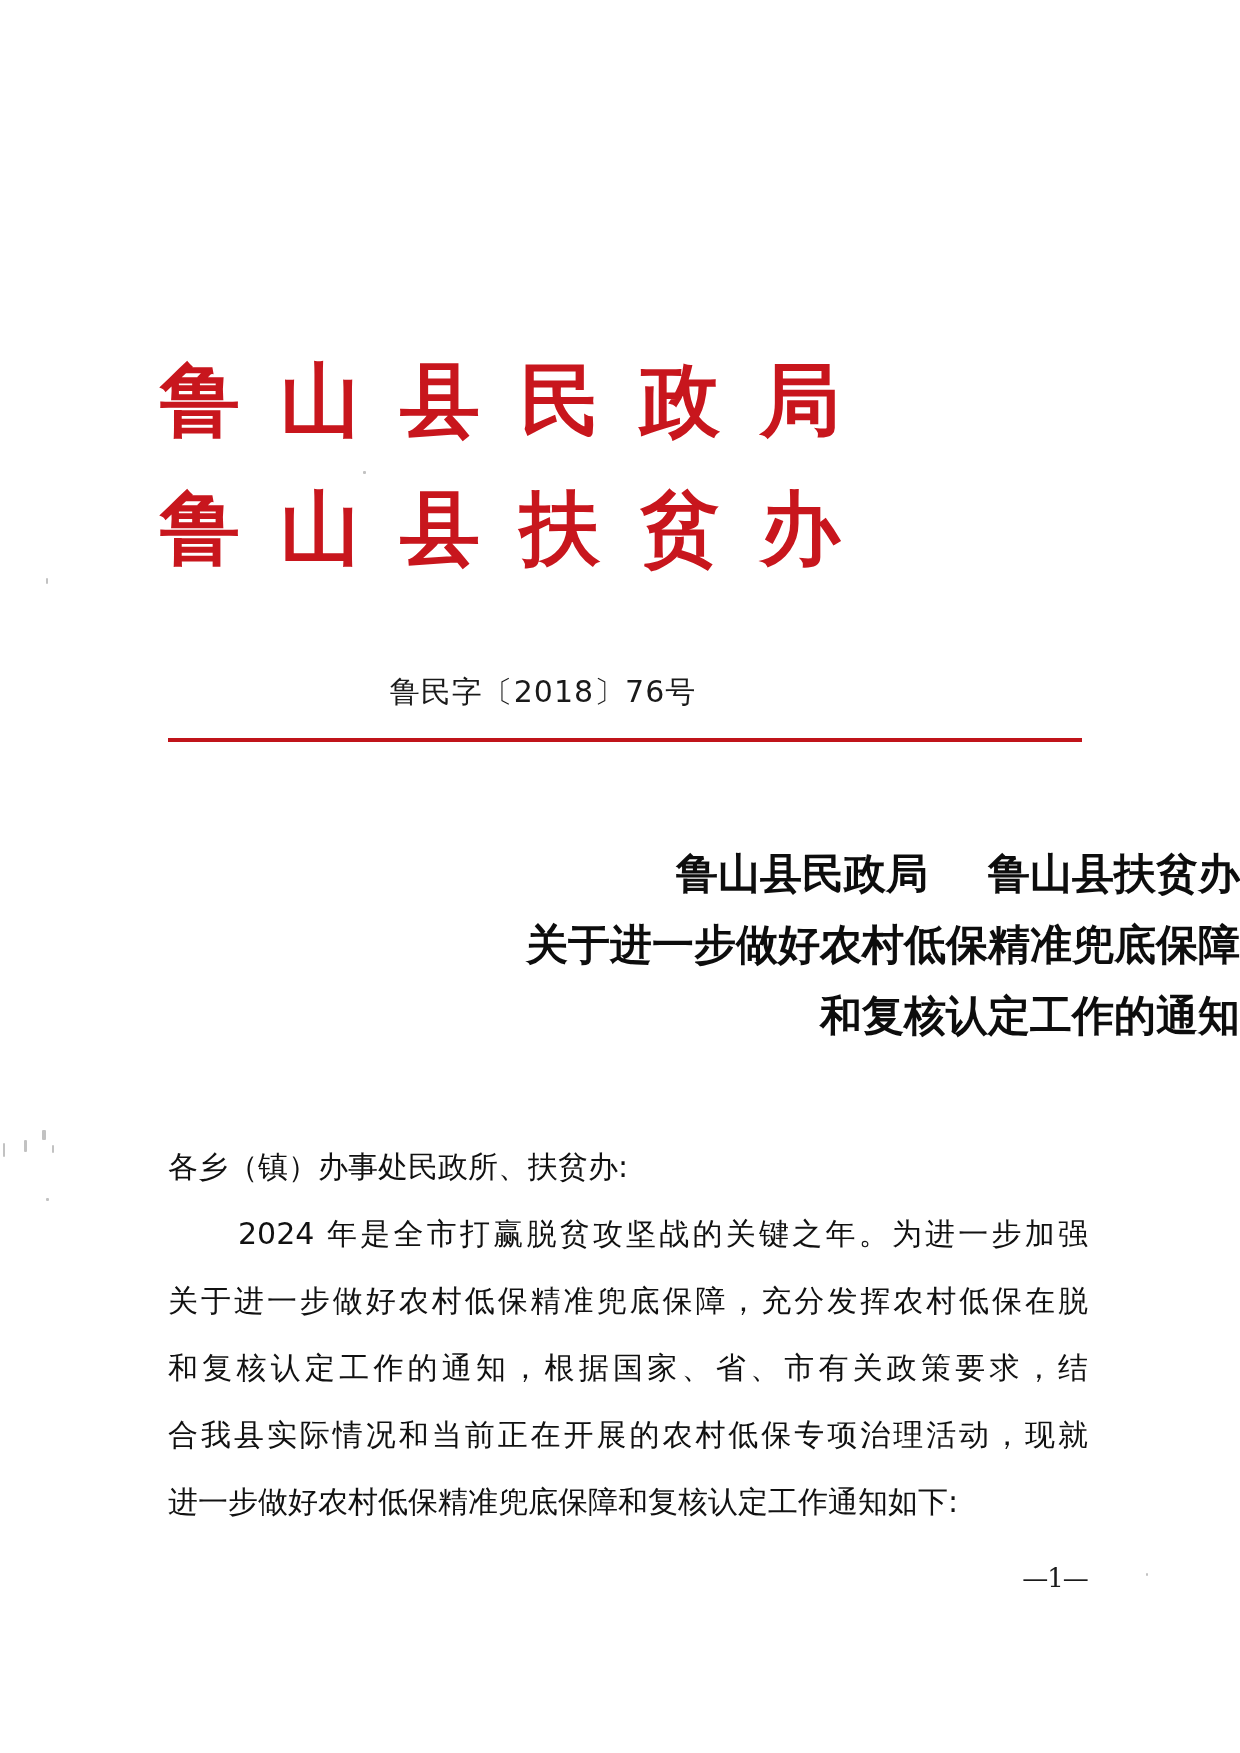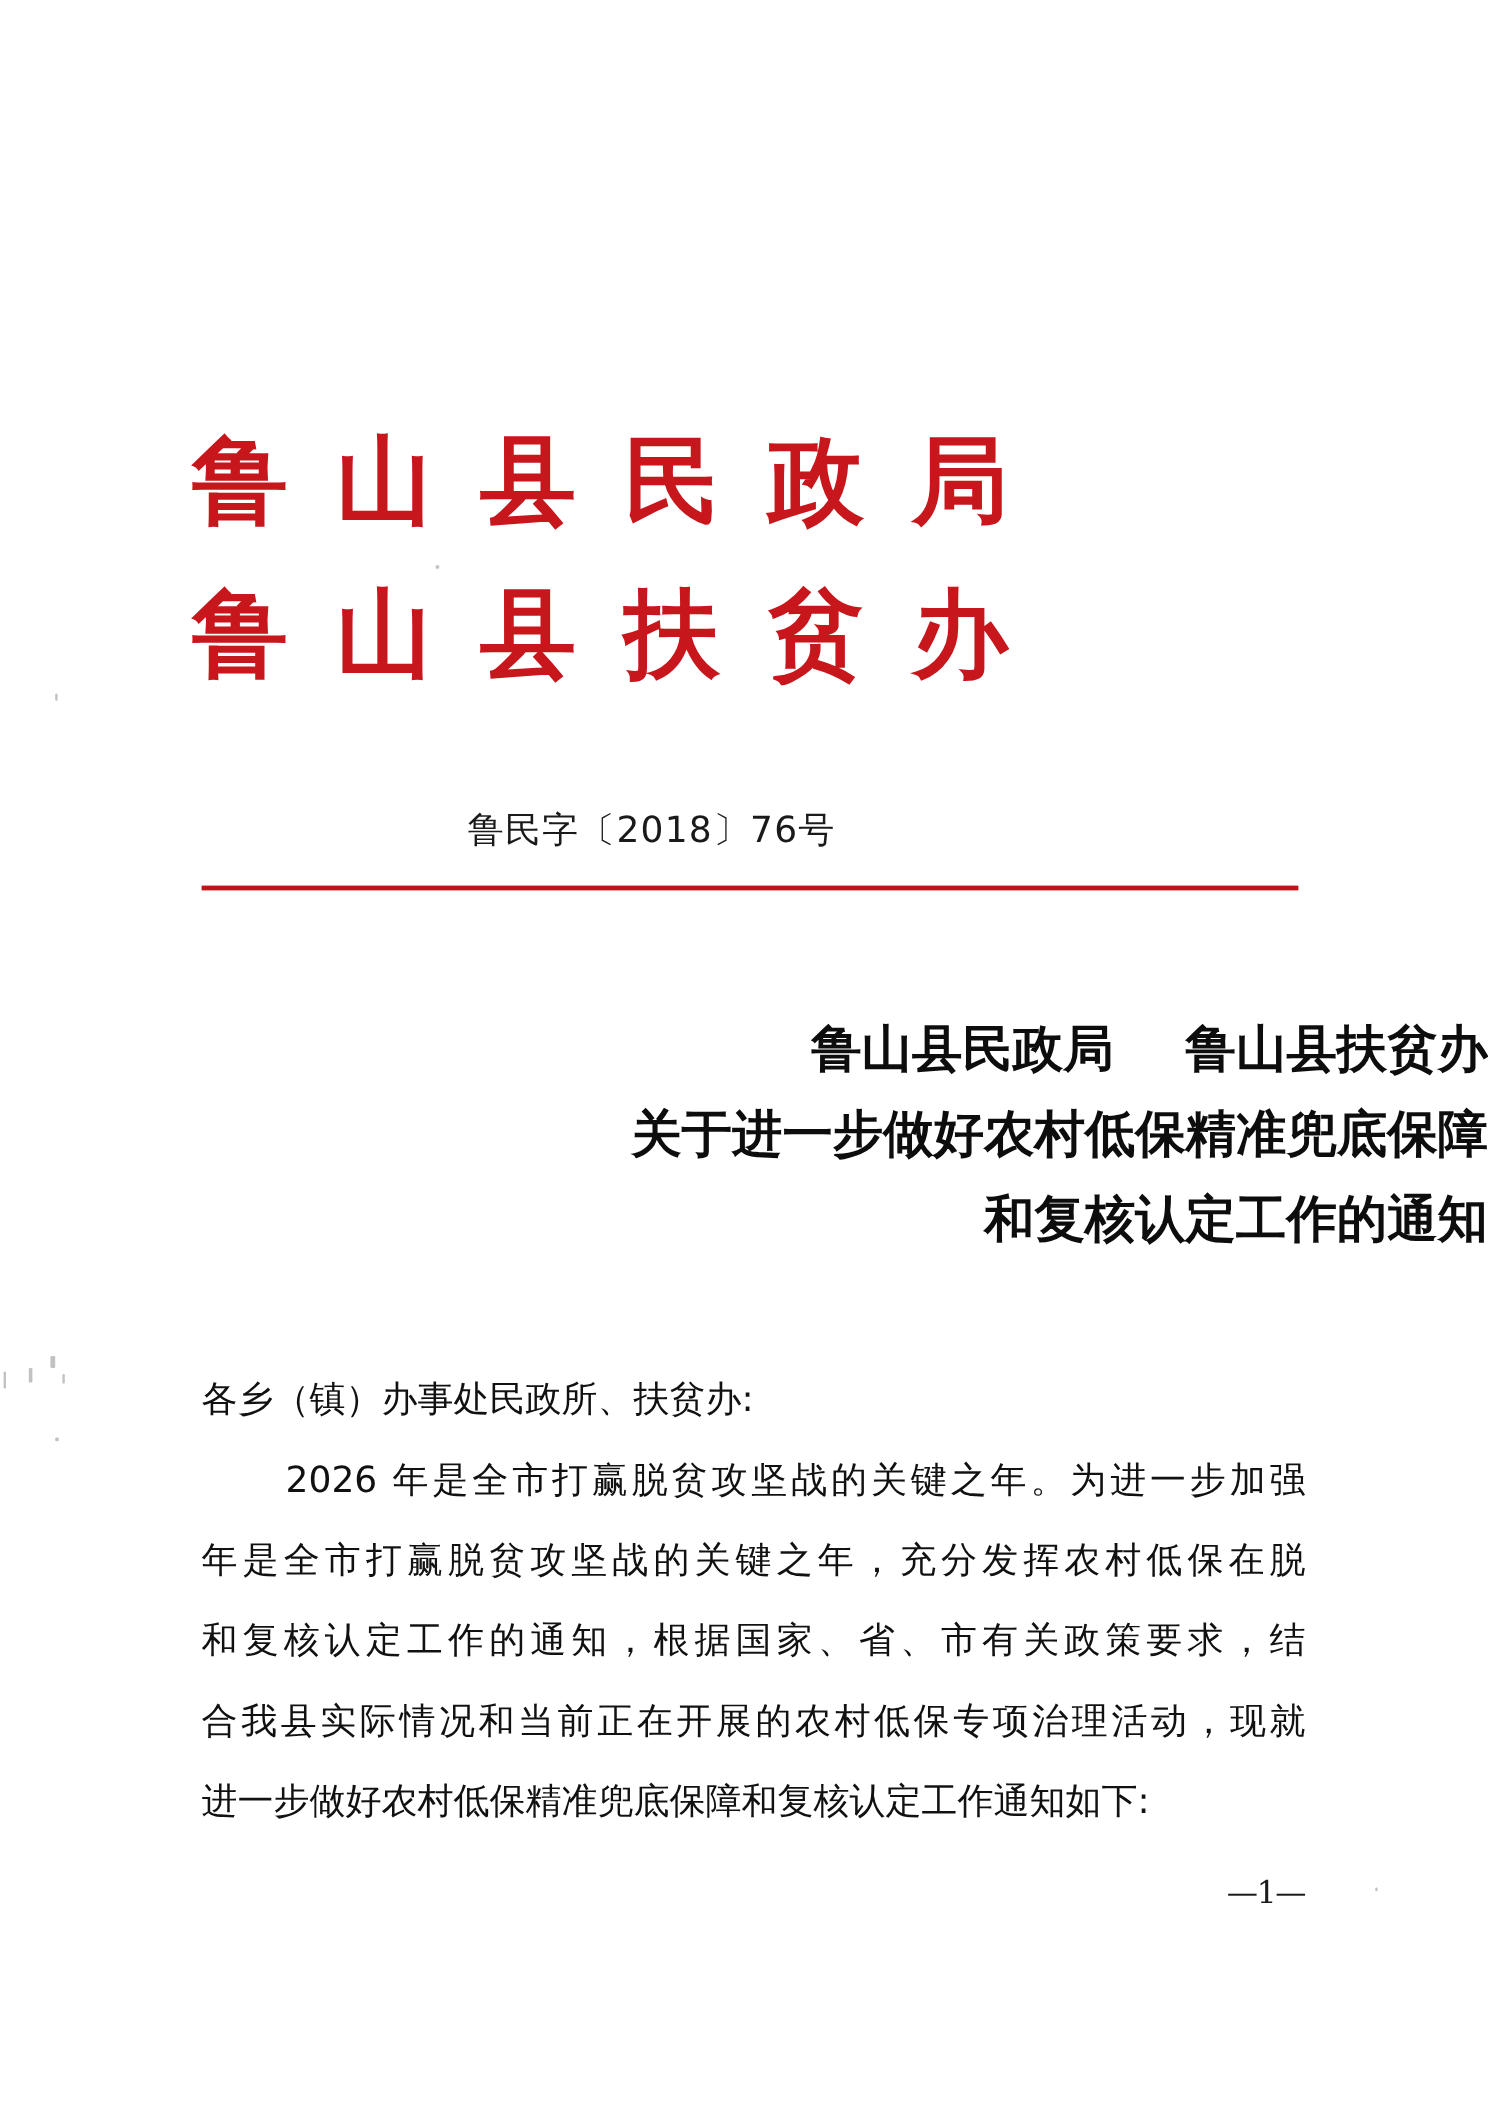--- a/index.html
+++ b/index.html
@@ -188,22 +188,22 @@
   <div class="title-block">
     <div class="title-line">
       <span>鲁山县民政局</span><span class="gap"></span><span>鲁山县扶贫办</span>
     </div>
     <div class="title-line">关于进一步做好农村低保精准兜底保障</div>
     <div class="title-line">和复核认定工作的通知</div>
   </div>
 
   <div class="body-text">
     <div class="salutation">各乡（镇）办事处民政所、扶贫办:</div>
-    <div class="para-line first">2026 年是全市打赢脱贫攻坚战的关键之年。为进一步加强</div>
-    <div class="para-line">年是全市打赢脱贫攻坚战的关键之年，充分发挥农村低保在脱</div>
+    <div class="para-line first">2024 年是全市打赢脱贫攻坚战的关键之年。为进一步加强</div>
+    <div class="para-line">关于进一步做好农村低保精准兜底保障，充分发挥农村低保在脱</div>
     <div class="para-line">和复核认定工作的通知，根据国家、省、市有关政策要求，结</div>
     <div class="para-line">合我县实际情况和当前正在开展的农村低保专项治理活动，现就</div>
     <div class="para-line last">进一步做好农村低保精准兜底保障和复核认定工作通知如下:</div>
   </div>
 
   <div class="page-number">—1—</div>
 
   <div class="speck" style="left:3px;top:1143px;width:2px;height:14px;"></div>
   <div class="speck" style="left:24px;top:1140px;width:3px;height:12px;"></div>
   <div class="speck" style="left:42px;top:1130px;width:4px;height:10px;"></div>

